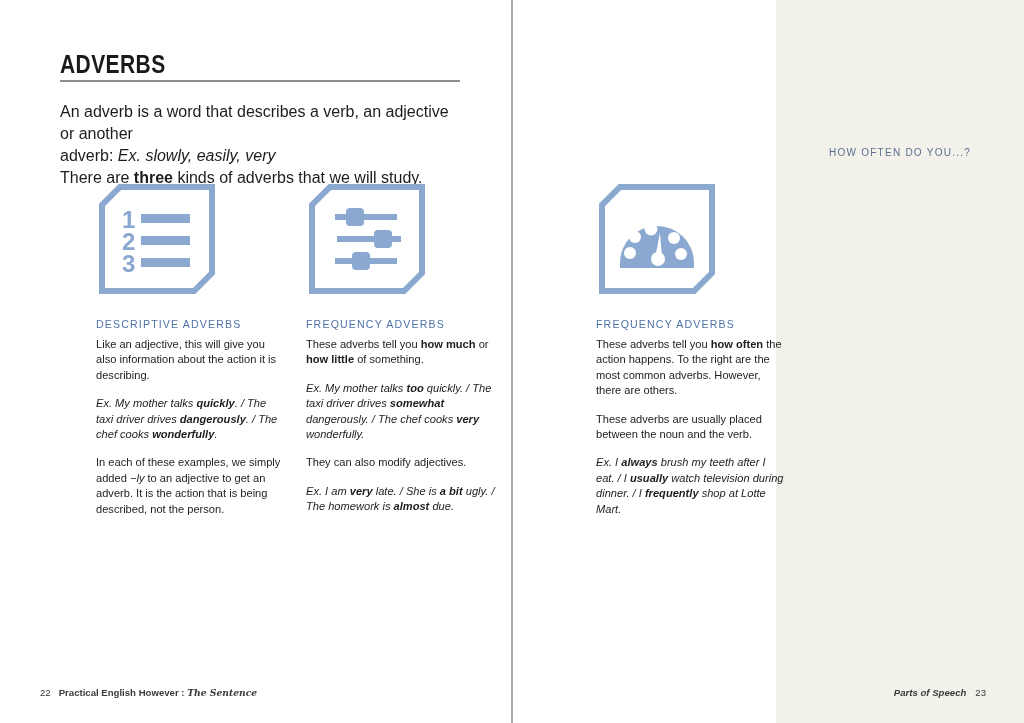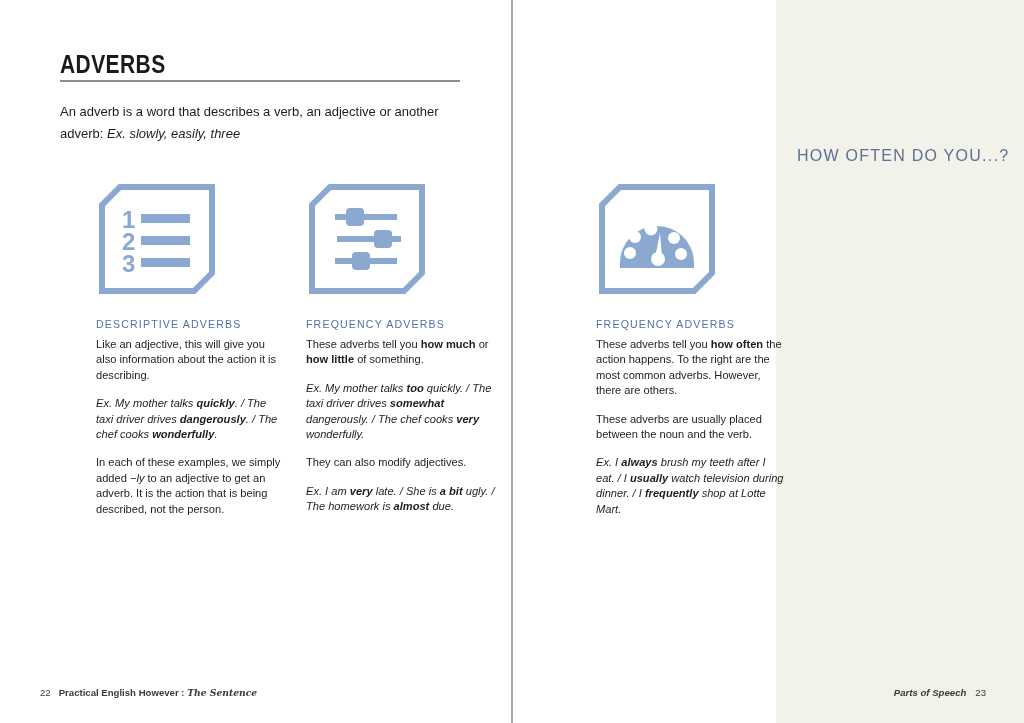--- a/index.html
+++ b/index.html
@@ -35,21 +35,21 @@
     transform-origin:left center;
   }
   .title-rule {
     position:absolute; left:60px; top:80px; width:400px; height:1.5px;
     background:#8d8d8d;
   }
 
   
   .intro {
     position:absolute; left:60px; top:101px; width:400px;
-    font-size:13px; line-height:22px; color:#1d1d1d;
+    font-size:16px; line-height:22px; color:#1d1d1d;
   }
   .intro i { font-style:italic; }
   .intro b { font-weight:bold; }
 
   
   .icon-box { position:absolute; }
   .icon-frame { display:block; }
 
   
   .col { position:absolute;margin-left:36px; }
@@ -66,22 +66,22 @@
     margin-bottom:13px;
   }
   .col p:last-child { margin-bottom:0; }
   .col p b { font-weight:bold; }
   .col p i { font-style:italic; }
   .col p.ex { font-style:italic; }
   .col p.ex b { font-style:italic; font-weight:bold; }
 
   
   .scale-head {
-    position:absolute; left:797px; top:147px;
-    font-size:16px; letter-spacing:1.25px;
+    position:absolute; left:829px; top:147px;
+    font-size:10px; letter-spacing:1.25px;
     color:#5d7091;
   }
 
   .scale-wrap { position:absolute; left:776px; top:0; width:248px; height:723px; }
 
   
   .footer-left {
     position:absolute; left:40px; top:687px;
     font-size:9.6px; color:#3a3a3a;
   }
@@ -107,21 +107,24 @@
   <div class="page-right"></div>
   <div class="beige-panel"></div>
   <div class="gutter"></div>
 
   <div class="page-title">ADVERBS</div>
   <div class="title-rule"></div>
 
   <div class="intro">
     <div><span>An adverb is a word that describes a verb, an adjective or another</span></div>
     <div>
-      <span>adverb: </span><i>Ex. slowly, easily, three</i>
+      <span>adverb: </span><i>Ex. slowly, easily, very</i>
+    </div>
+    <div>
+      <span>There are </span><b>three</b><span> kinds of adverbs that we will study.</span>
     </div>
   </div>
 
   <div class="icon-box" style="left:98px; top:183px;">
     <svg class="icon-frame" width="118" height="112" viewBox="0 0 118 112">
       <path d="M22 4 L114 4 L114 90 L96 108 L4 108 L4 22 Z" fill="none" stroke="#8ba8d0" stroke-width="6" stroke-linejoin="miter"></path>
       <text x="24" y="45" font-family="&quot;Liberation Sans&quot;, sans-serif" font-size="24" font-weight="bold" fill="#8ba8d0">1</text>
       <text x="24" y="67" font-family="&quot;Liberation Sans&quot;, sans-serif" font-size="24" font-weight="bold" fill="#8ba8d0">2</text>
       <text x="24" y="89" font-family="&quot;Liberation Sans&quot;, sans-serif" font-size="24" font-weight="bold" fill="#8ba8d0">3</text>
       <rect x="43" y="31" width="49" height="9" fill="#8ba8d0"></rect>

